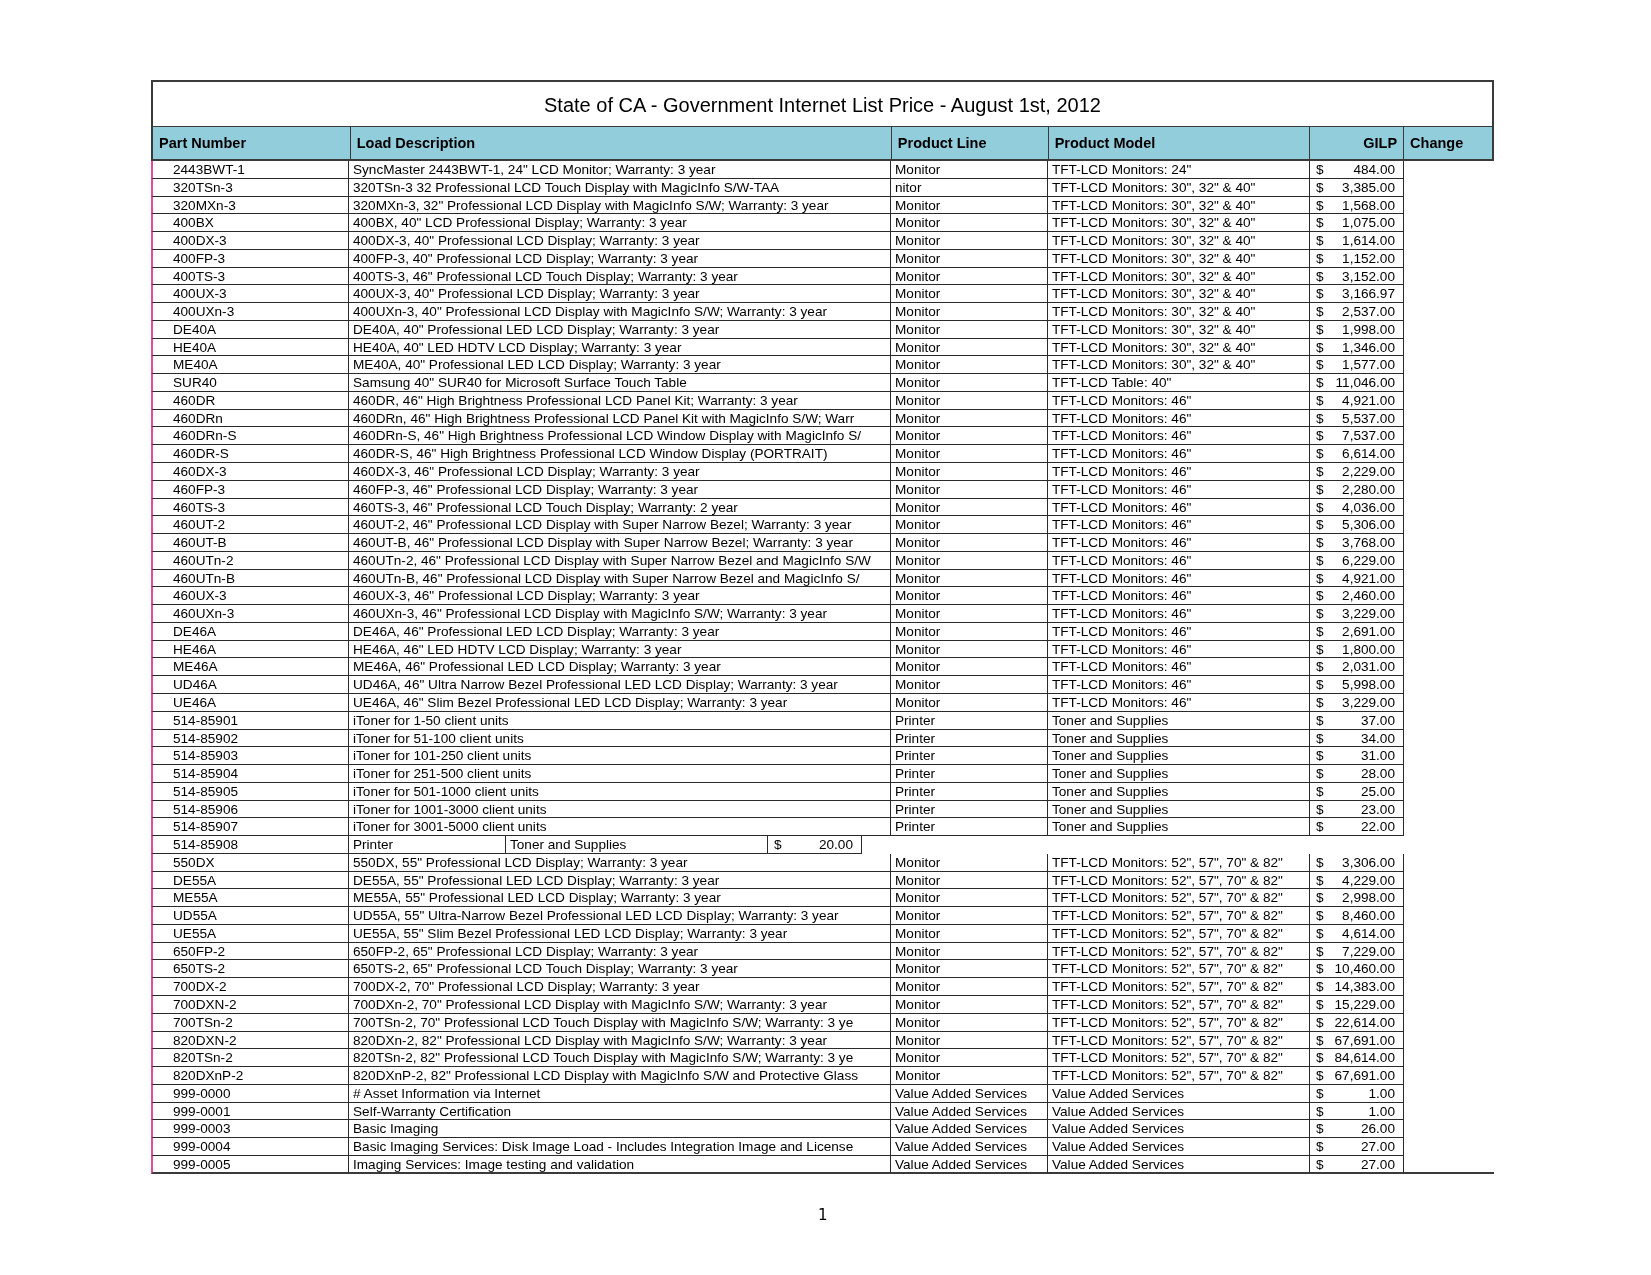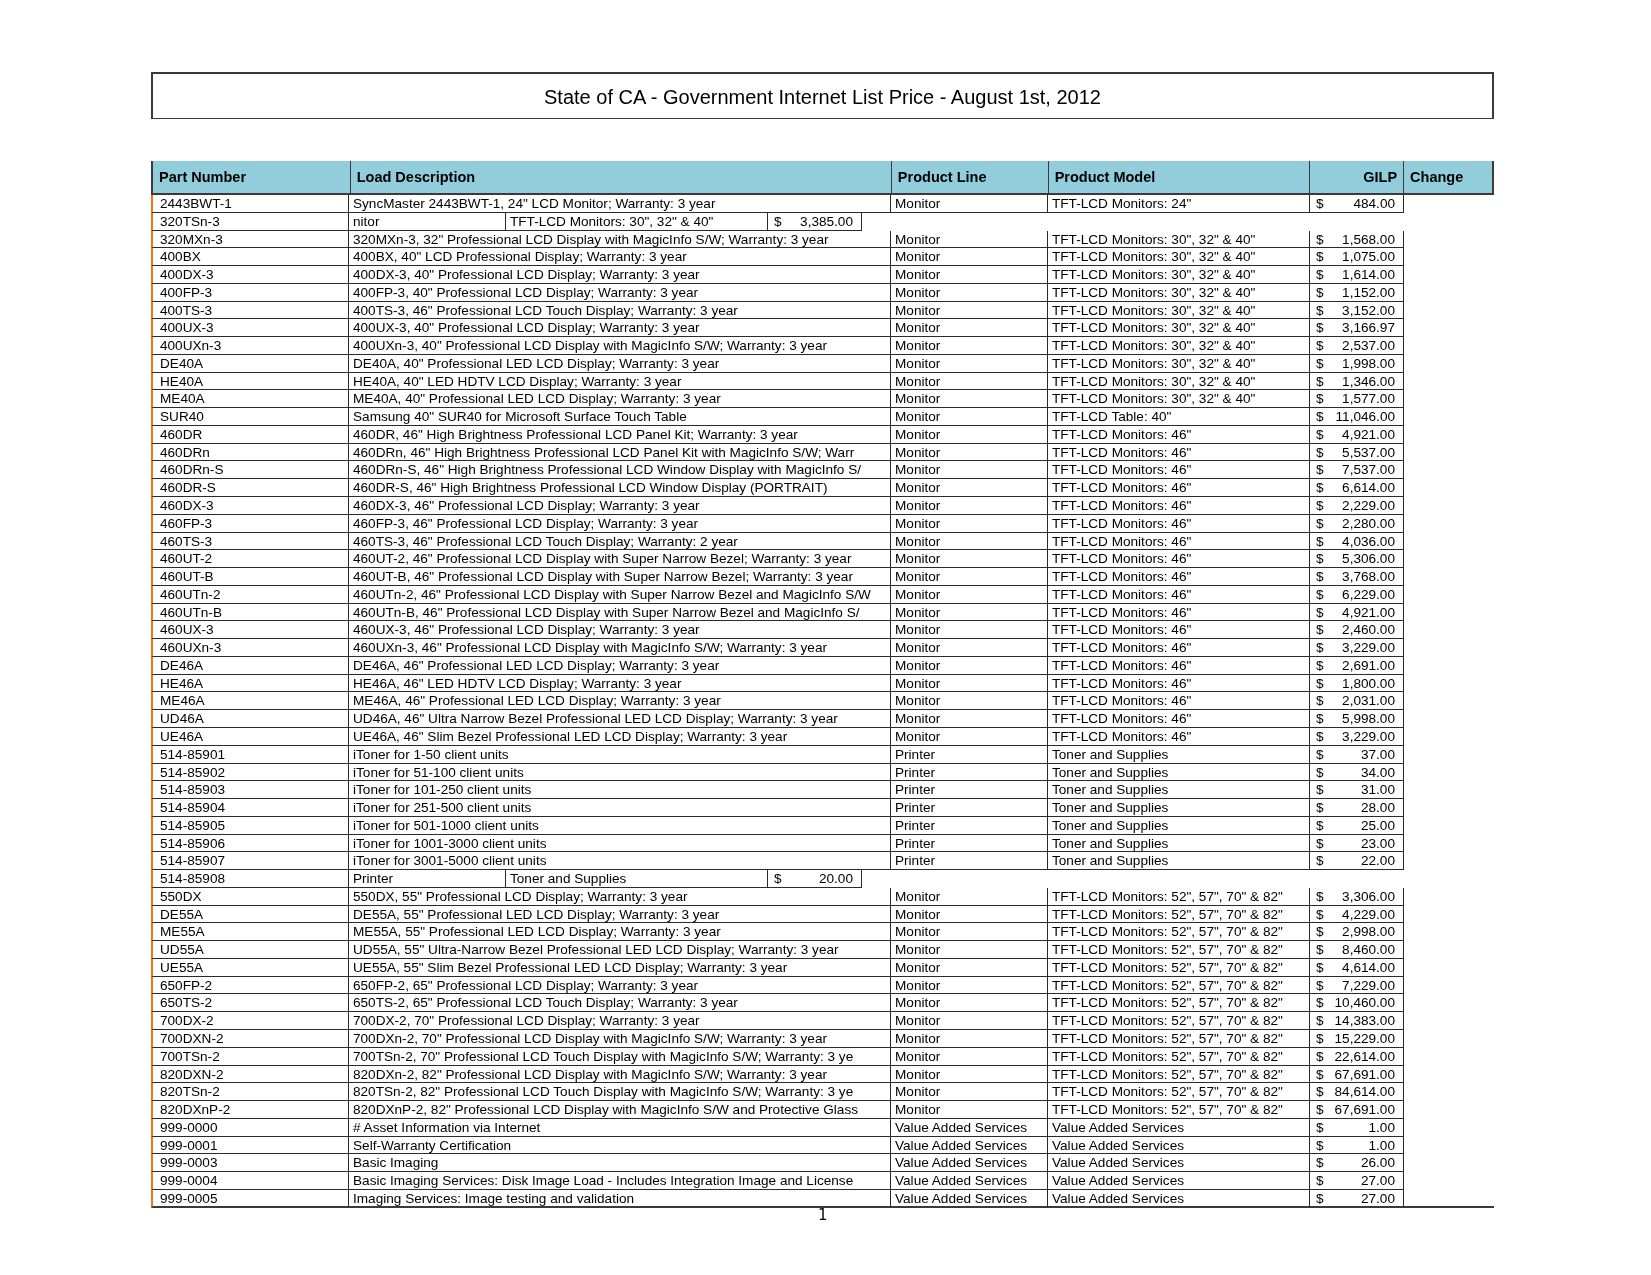--- a/index.html
+++ b/index.html
@@ -1,26 +1,26 @@
 <!DOCTYPE html>
 <html><head>
 <meta charset="utf-8">
 <style>
   html, body { margin:0; padding:0; background:#ffffff; }
   body { width:1651px; height:1275px; position:relative; font-family:"Liberation Sans", sans-serif; color:#000; overflow:hidden; }
-  .sheet { position:absolute; left:151px; top:72px; width:1343px; }
+  .sheet { position:absolute; left:151px; top:80px; width:1343px; }
   .title-band { position:relative; height:47px; border:2px solid #3a3a3a; border-bottom:1px solid #3a3a3a; box-sizing:border-box; text-align:center; line-height:47px; font-size:20px; }
-  .grid { position:relative;margin-top:42px; }
+  .grid { position:relative; }
   .hdr-row { display:flex; height:34px; background:#92cddc; border-left:2px solid #3a3a3a; box-sizing:border-box; }
   .hdr-row > div { box-sizing:border-box; border-right:1.5px solid #3a3a3a; border-bottom:2px solid #3a3a3a; font-weight:bold; font-size:14.5px; line-height:32px; padding:0 6px; white-space:nowrap; overflow:hidden; }
   .c1 { width:198px; } .c2 { width:542px; } .c3 { width:157px; } .c4 { width:262px; } .c5 { width:94px; } .c6 { width:90px; }
   .hdr-row .c5 { text-align:right; } .hdr-row .c6 { text-align:left; border-right:2px solid #3a3a3a; }
   .row { display:flex; height:17.77px; }
   .row > div { box-sizing:border-box; font-size:13.6px; line-height:18px; padding:0 2px 0 4px; white-space:nowrap; overflow:hidden; border-right:1.5px solid #2a2a2a; border-bottom:1.5px solid #2a2a2a; }
-  .row .c1 { border-left:2px solid #f97316; padding-left:7px; }
+  .row .c1 { border-left:2px solid #ec4899; padding-left:20px; }
   .row .c5 { display:flex; justify-content:space-between; padding:0 8px 0 6px; }
   .row.last > div { border-bottom:2px solid #3a3a3a; }
   .row .c6 { border:none; }
   .page-num { position:absolute; left:818px; top:1206px; font-size:15px; font-family:"DejaVu Sans", sans-serif; }
 </style>
 </head>
 <body>
 
 <div class="sheet">
   <div class="title-band">State of CA - Government Internet List Price - August 1st, 2012</div>
@@ -40,20 +40,21 @@
           <div class="c3">Monitor</div>
           <div class="c4">TFT-LCD Monitors:  24"</div>
           <div class="c5">
             <span>$</span>
             <span>484.00</span>
           </div>
           <div class="c6"></div>
         </div>
         <div class="row">
           <div class="c1">320TSn-3</div>
+          <div class="c2">320TSn-3 32 Professional LCD Touch Display with MagicInfo S/W-TAA</div>
           <div class="c3">nitor</div>
           <div class="c4">TFT-LCD Monitors:  30", 32" &amp; 40"</div>
           <div class="c5">
             <span>$</span>
             <span>3,385.00</span>
           </div>
           <div class="c6"></div>
         </div>
         <div class="row">
           <div class="c1">320MXn-3</div>

